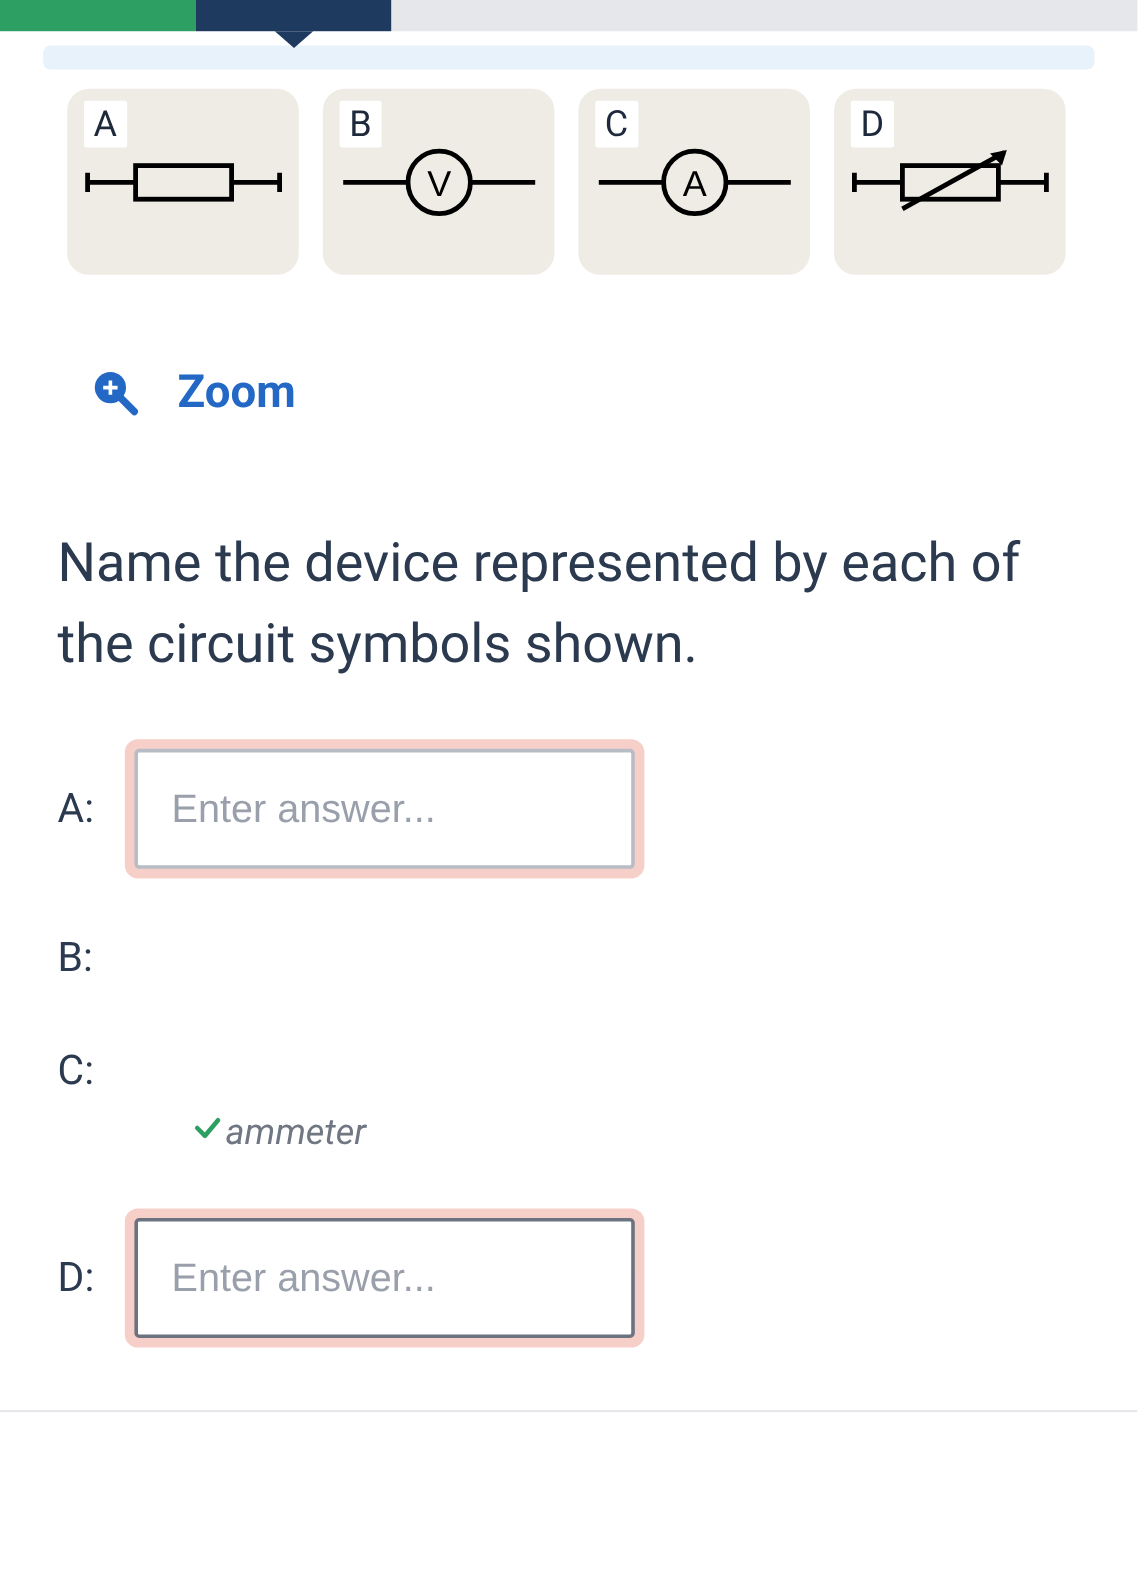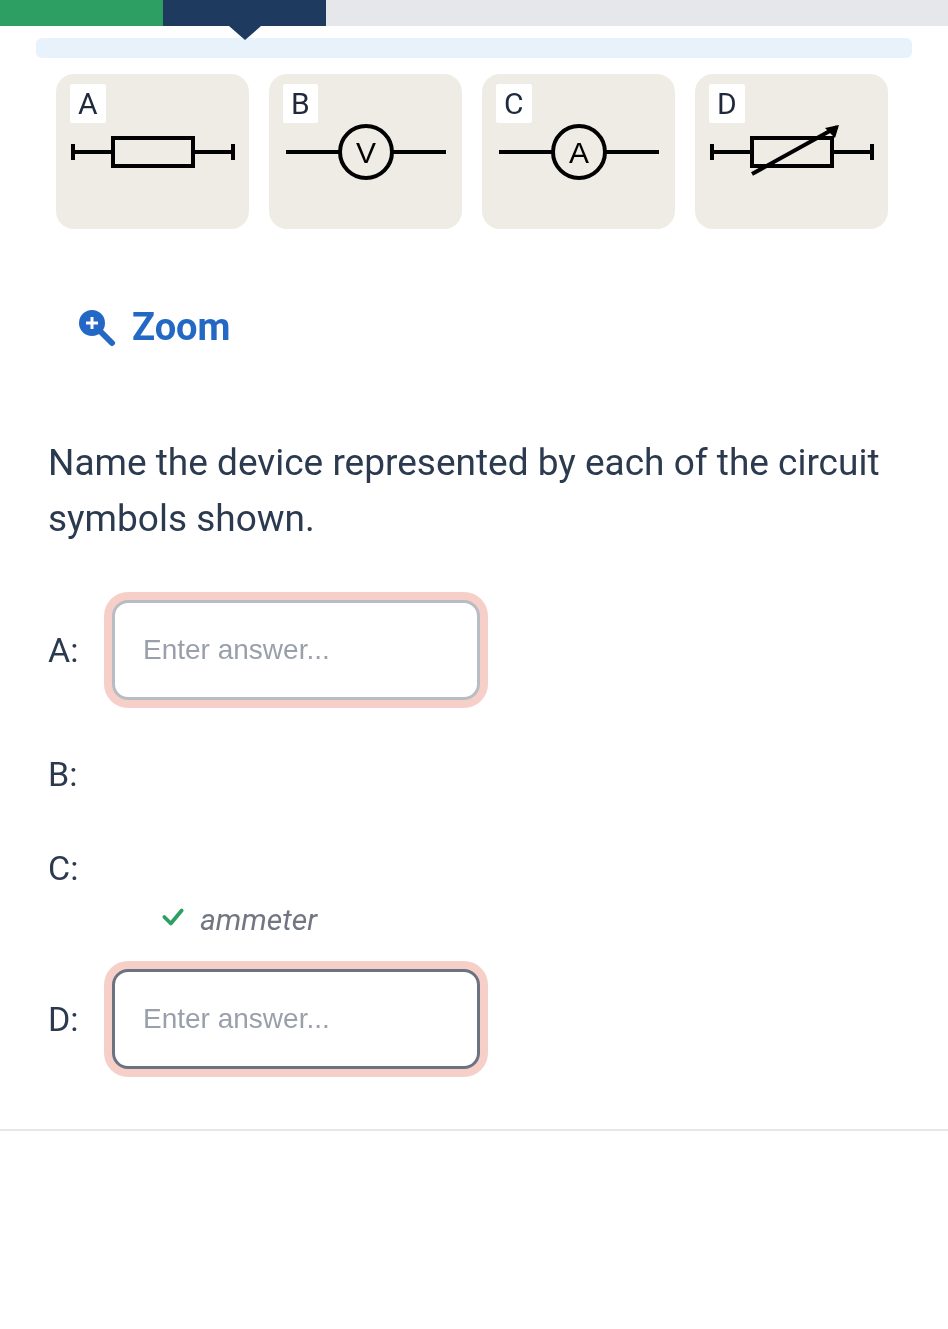--- a/index.html
+++ b/index.html
@@ -68,36 +68,36 @@
       color: #1e293b;
       border-radius: 2px;
     }
     .symbol-svg {
       width: 170px;
       height: 60px;
     }
     .zoom-row {
       display: flex;
       align-items: center;
-      gap: 16px;
+      gap: 32px;
       padding: 76px 0 0 76px;
     }
     .zoom-icon {
       width: 40px;
       height: 40px;
       position: relative;
     }
     .zoom-text {
       font-size: 38px;
       font-weight: 700;
       color: #2268c4;
     }
     .question-text {
       padding: 86px 48px 0 48px;
-      font-size: 37px;
+      font-size: 45px;
       color: #2b3a4f;
       line-height: 1.5;
     }
     .answers {
       padding: 54px 48px 40px 48px;
     }
     .answer-row {
       display: flex;
       align-items: center;
       gap: 24px;
@@ -108,25 +108,25 @@
     .answer-label {
       font-size: 34px;
       color: #2b3a4f;
       width: 40px;
     }
     .answer-input-wrap {
       position: relative;
       display: inline-block;
     }
     .answer-input {
-      width: 368px;
+      width: 417px;
       height: 100px;
       border: 3px solid #b8bcc4;
-      border-radius: 16px;
-      font-size: 28px;
+      border-radius: 4px;
+      font-size: 33px;
       padding: 0 28px;
       color: #2b3a4f;
       background: #fff;
       outline: none;
     }
     .answer-input::placeholder {
       color: #9aa0ab;
     }
     .answer-input.error-ring {
       box-shadow: 0 0 0 8px #f7cfc9;
@@ -148,24 +148,24 @@
       display: flex;
       align-items: center;
       justify-content: center;
     }
     .check-badge svg {
       width: 24px;
       height: 24px;
     }
     .correction-row {
       display: flex;
-      align-items: flex-end;
-      gap: 14px;
+      align-items: center;
+      gap: 2px;
       margin-left: 112px;
-      margin-bottom: 32px;
+      margin-bottom: 54px;
     }
     .correction-check {
       color: #2d9f63;
       font-size: 28px;
     }
     .correction-text {
       font-size: 30px;
       font-style: italic;
       color: #707682;
     }

